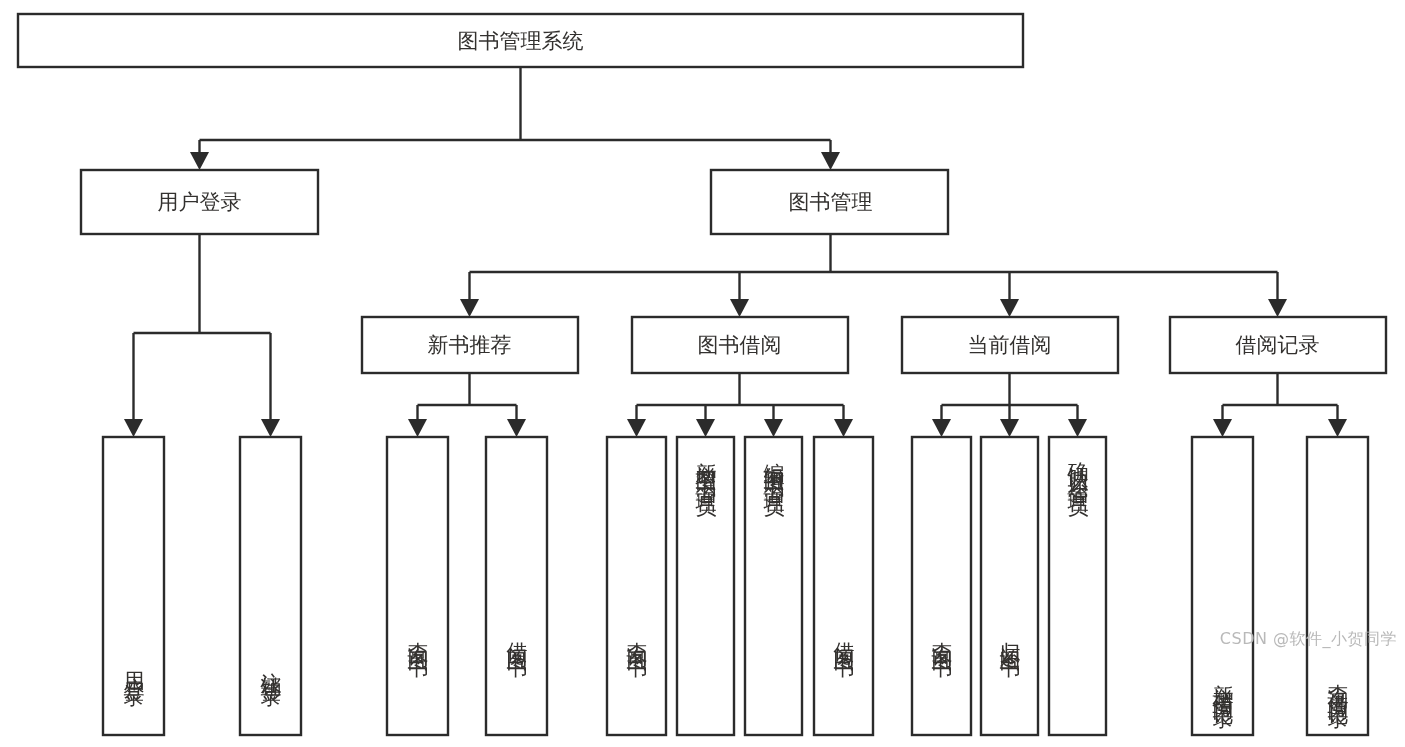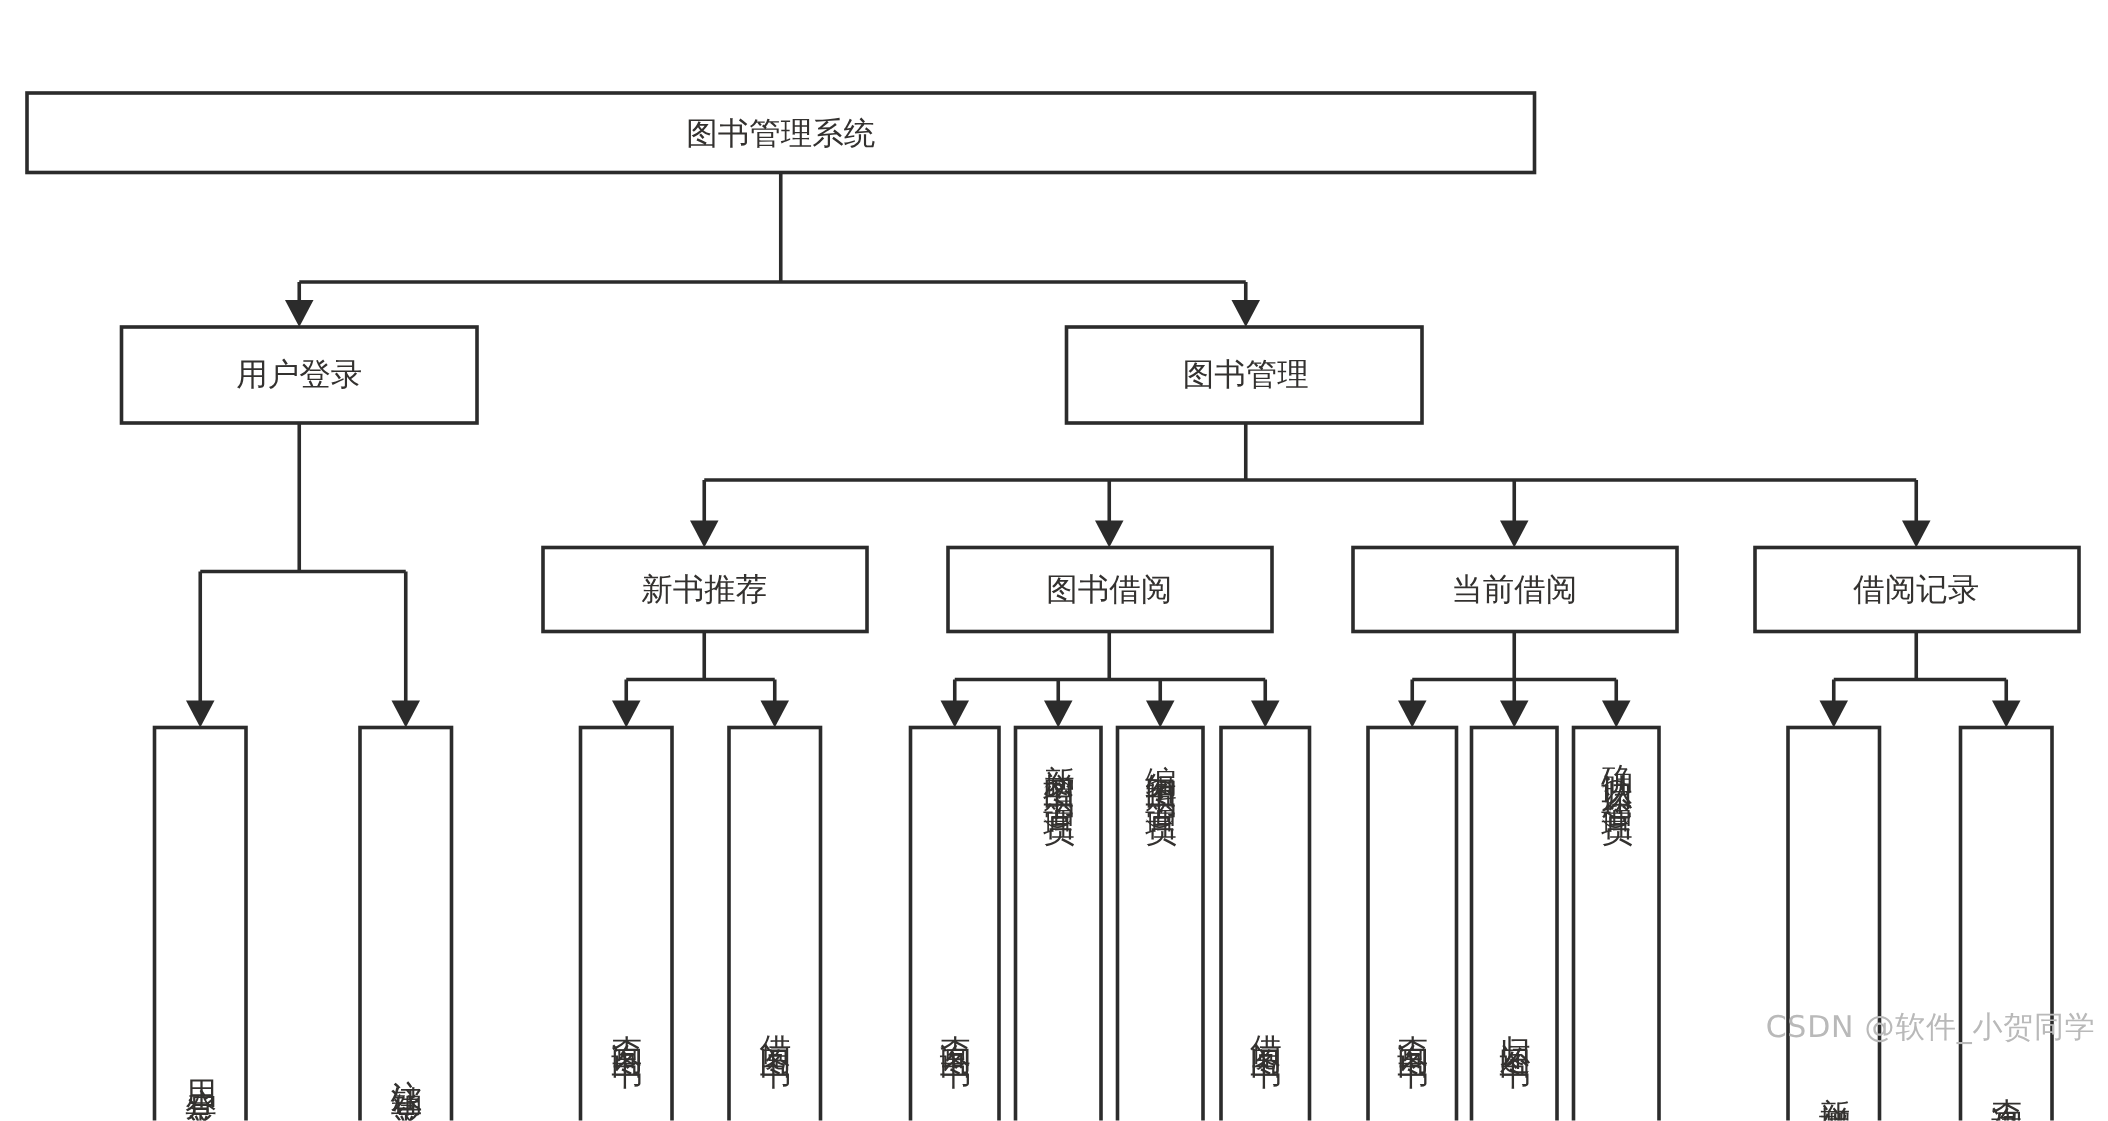--- a/index.html
+++ b/index.html
@@ -11,21 +11,20 @@
     width: 1405px;
     height: 747px;
     font-family: "DejaVu Sans", "Liberation Sans", sans-serif;
     overflow: hidden;
   }
   #diagram-root {
     position: relative;
     width: 1405px;
     height: 656px;
     background: #ffffff;
-    margin-top: 48px;
   }
   svg#flow-svg {
     position: absolute;
     left: 0;
     top: 0;
     width: 1405px;
     height: 747px;
     display: block;
   }
   .node-box {
@@ -48,21 +47,21 @@
     font-size: 21px;
     fill: #33312f;
     text-anchor: middle;
     dominant-baseline: middle;
   }
   .watermark {
     position: absolute;
     right: 8px;
     bottom: 6px;
     font-family: "DejaVu Sans", "Liberation Sans", sans-serif;
-    font-size: 20px;
+    font-size: 16px;
     color: #b9b9b9;
     letter-spacing: 0.5px;
     white-space: nowrap;
     user-select: none;
   }
 </style>
 </head>
 <body>
 
 <div id="diagram-root">

